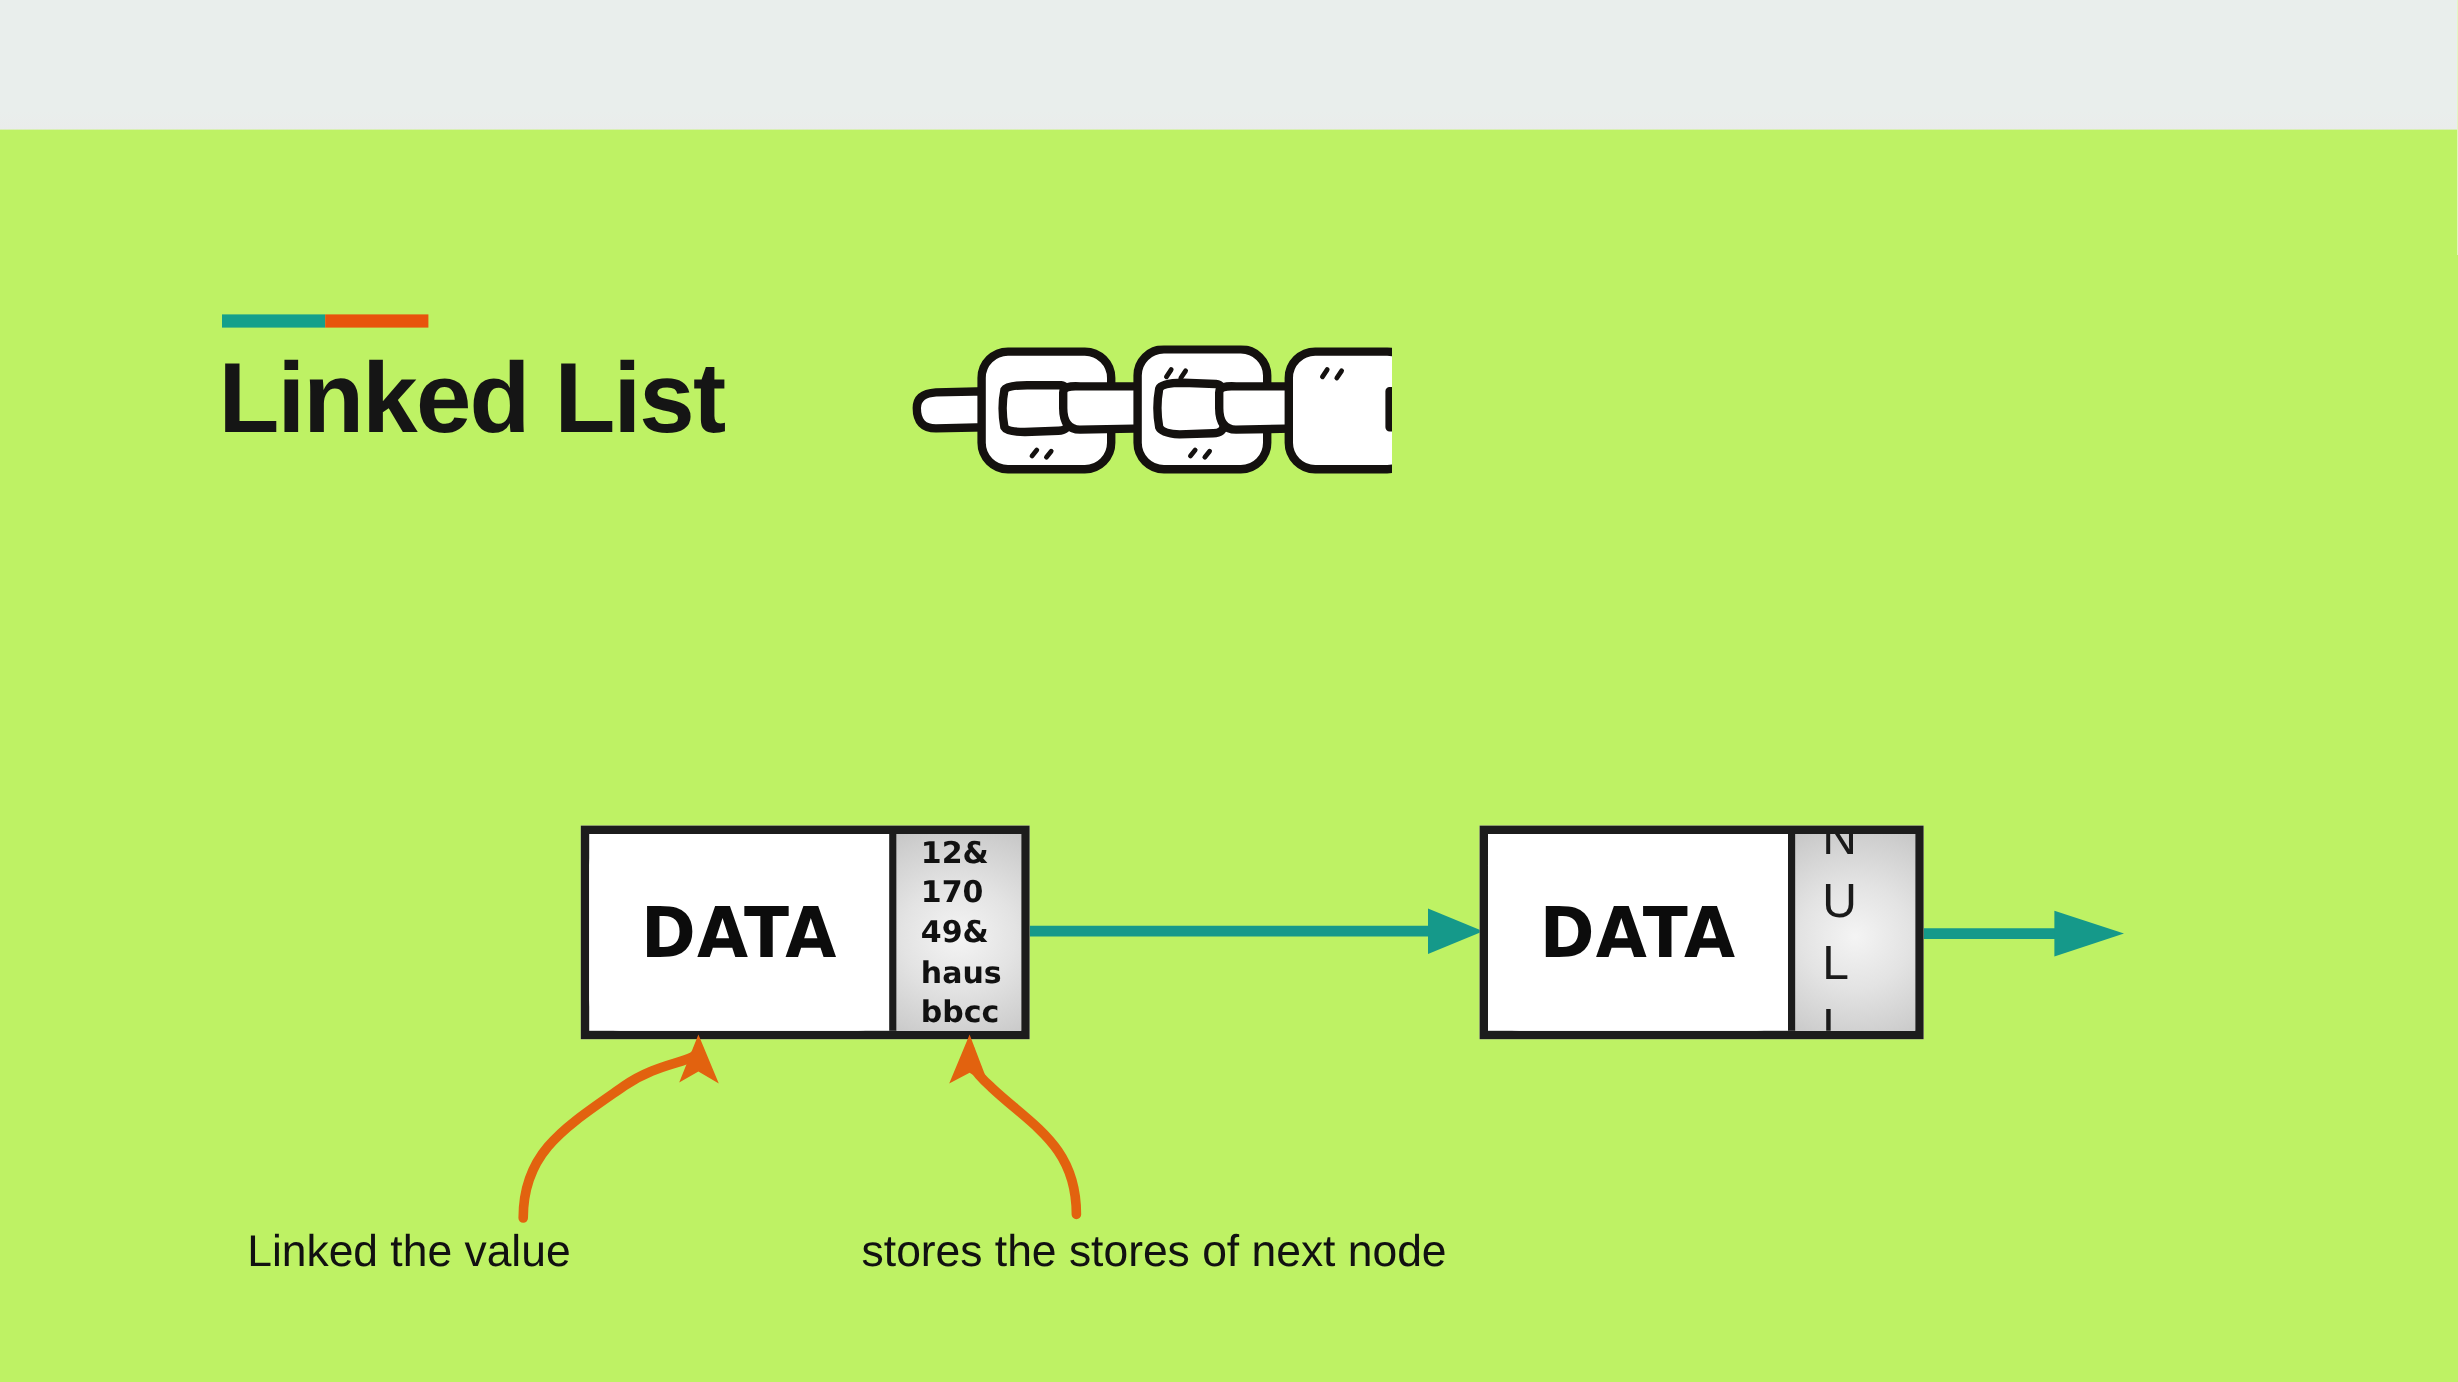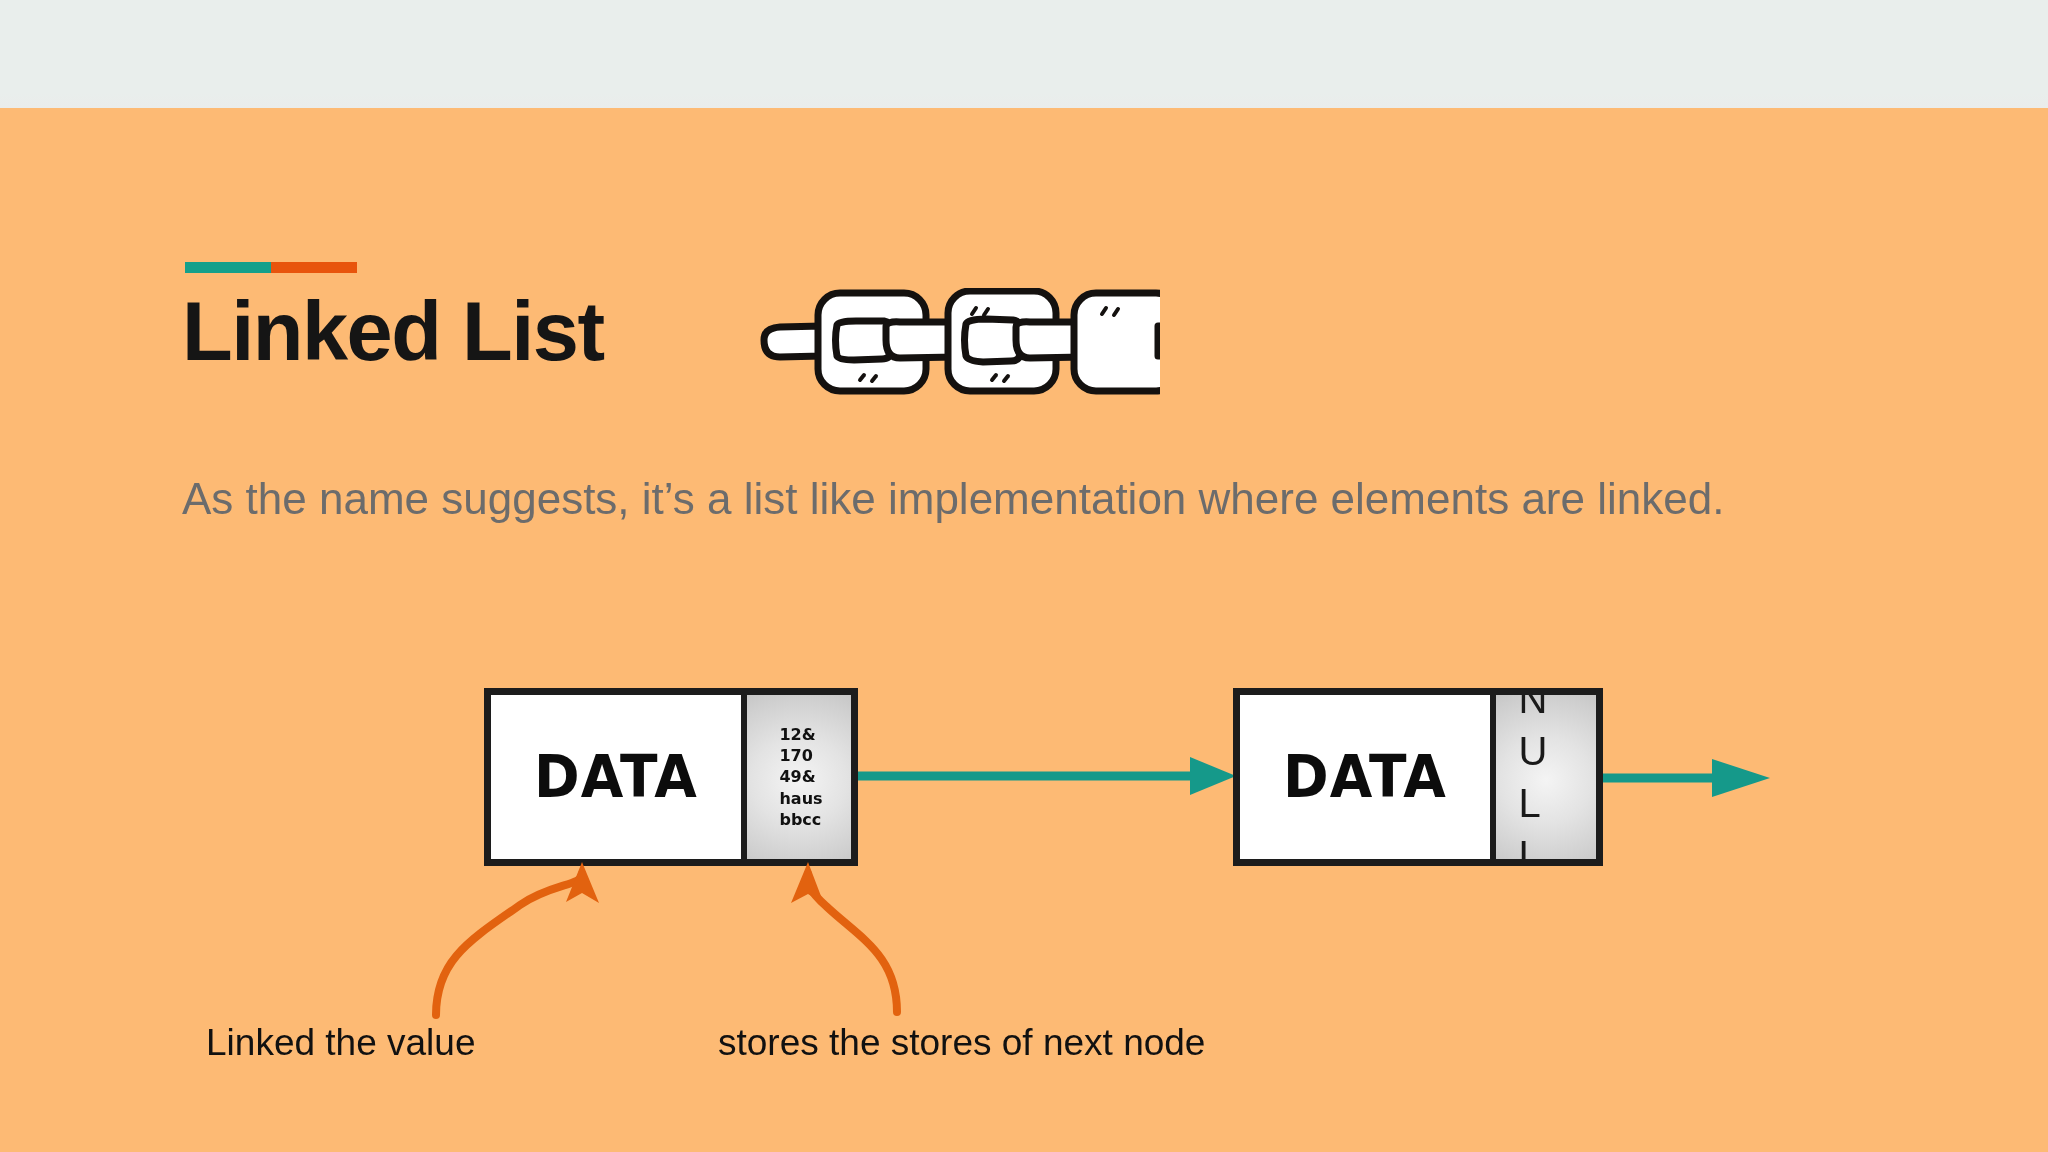--- a/index.html
+++ b/index.html
@@ -13,21 +13,21 @@
     overflow: hidden;
     font-family: "Liberation Sans", sans-serif;
     position: relative;
   }
 
   #slide {
     position: absolute;
     left: 0; top: 0;
     width: 2048px;
     height: 1152px;
-    background: #fdba74;
+    background: #bef264;
     overflow: hidden;
   }
 
   
   .top-band {
     position: absolute;
     left: 0; top: 0;
     width: 2048px;
     height: 108px;
     background: linear-gradient(180deg, #e9eeec 0%, #e9eeec 86%, #eaeceb 100%);
@@ -124,21 +124,21 @@
       radial-gradient(ellipse 120% 70% at 50% 52%,
         #f4f4f4 0%, #e3e3e3 38%, #cfcfcf 72%, #bdbdbd 100%);
     display: flex;
     align-items: center;
     justify-content: center;
     overflow: hidden;
   }
   .addr-lines {
     font-family: "DejaVu Sans", sans-serif;
     font-weight: 700;
-    font-size: 16px;
+    font-size: 25px;
     line-height: 1.33;
     color: #111111;
     text-align: left;
     padding-left: 4px;
   }
   .addr-lines div { white-space: nowrap; }
 
   .null-stack {
     font-family: "Liberation Sans", sans-serif;
     font-weight: 300;
@@ -203,21 +203,20 @@
         <path d="M342 26 L346 20"></path>
         <path d="M354 27 L358 21"></path>
         <path d="M100 92 L104 87"></path>
         <path d="M112 93 L116 88"></path>
         <path d="M232 92 L236 87"></path>
         <path d="M244 93 L248 88"></path>
       </g>
     </svg>
   </div>
 
-  <div class="slide-body">As the name suggests, it’s a list like implementation where elements are linked.</div>
 
   <div class="diagram">
 
     <svg width="2048" height="1152" style="position:absolute;left:0;top:0">
 
       <g>
         <line x1="858" y1="776" x2="1196" y2="776" stroke="#15998a" stroke-width="9"></line>
         <polygon points="1190,757 1236,776 1190,795" fill="#15998a"></polygon>
       </g>
 

